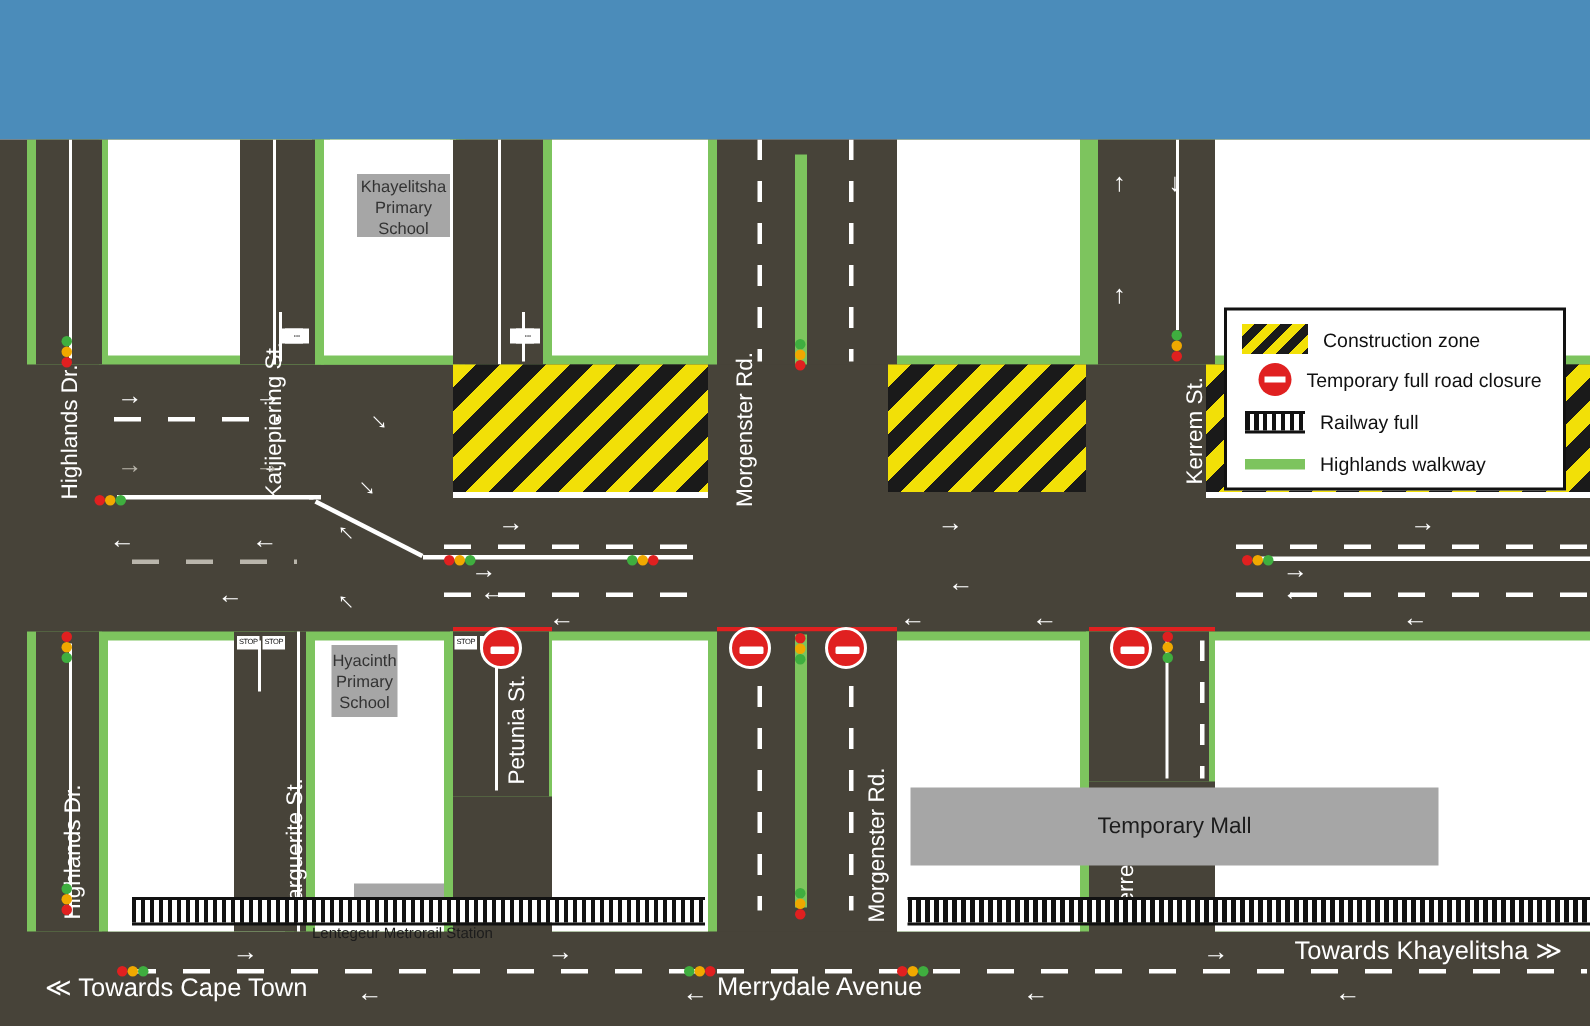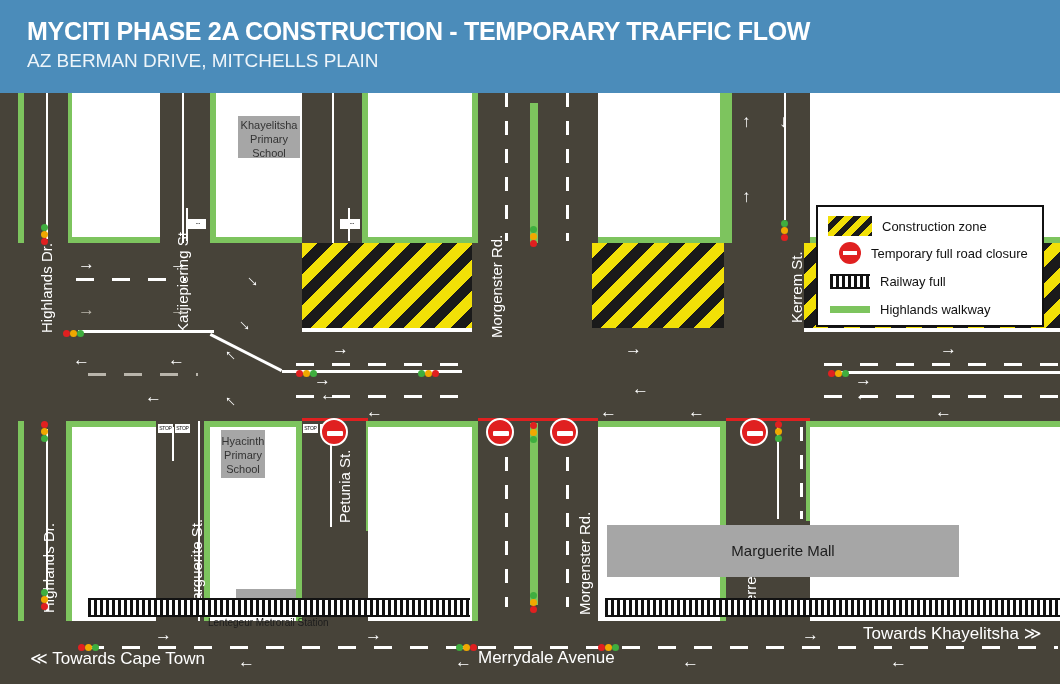--- a/index.html
+++ b/index.html
@@ -87,22 +87,20 @@
       repeating-linear-gradient(to right,#111111 0 3px,#ffffff 3px 6px);
       border-top:2px solid #111;border-bottom:2px solid #111;}
   .leg-walk{width:40px;height:7px;background:#7dc45e;margin-left:2px;}
 </style>
 </head>
 <body>
 
 <div id="page">
 
   <div id="header">
-    <div id="title">MYCITI PHASE 2A CONSTRUCTION - TEMPORARY TRAFFIC FLOW</div>
-    <div id="subtitle">AZ BERMAN DRIVE, MITCHELLS PLAIN</div>
   </div>
 
   <div id="map">
 
     <div class="blk walk" style="left:66px;top:0;width:148px;height:150px;">
       <div class="blk white" style="left:6px;top:0;width:136px;height:144px;"></div>
     </div>
 
     <div class="blk walk" style="left:214px;top:0;width:92px;height:150px;"></div>
     <div class="blk walk" style="left:214px;top:0;width:92px;height:150px;">
@@ -338,21 +336,21 @@
       <i style="background:#e02020"></i>
         <i style="background:#f0a800"></i>
         <i style="background:#3fae3f"></i>
     </div>
 
     <div class="blk walk" style="left:810px;top:328px;width:250px;height:200px;">
       <div class="blk white" style="left:0;top:6px;width:250px;height:194px;"></div>
     </div>
 
     <div class="blk grey-bldg" style="left:607px;top:432px;width:352px;height:52px;">
-      <div class="mall-label" style="left:0;top:17px;width:100%;text-align:center;">Marguerite Mall</div>
+      <div class="mall-label" style="left:0;top:17px;width:100%;text-align:center;">Temporary Mall</div>
     </div>
 
     <div class="rail-label" style="left:208px;top:484px;margin-top:40px;">Lentegeur Metrorail Station</div>
     <div class="blk grey-bldg" style="left:236px;top:496px;width:60px;height:14px;"></div>
 
     <div class="rail" style="left:88px;top:505px;width:382px;"></div>
     <div class="rail" style="left:605px;top:505px;width:455px;"></div>
 
     <div class="arr" style="left:155px;top:533px;">→</div>
     <div class="arr" style="left:365px;top:533px;">→</div>

